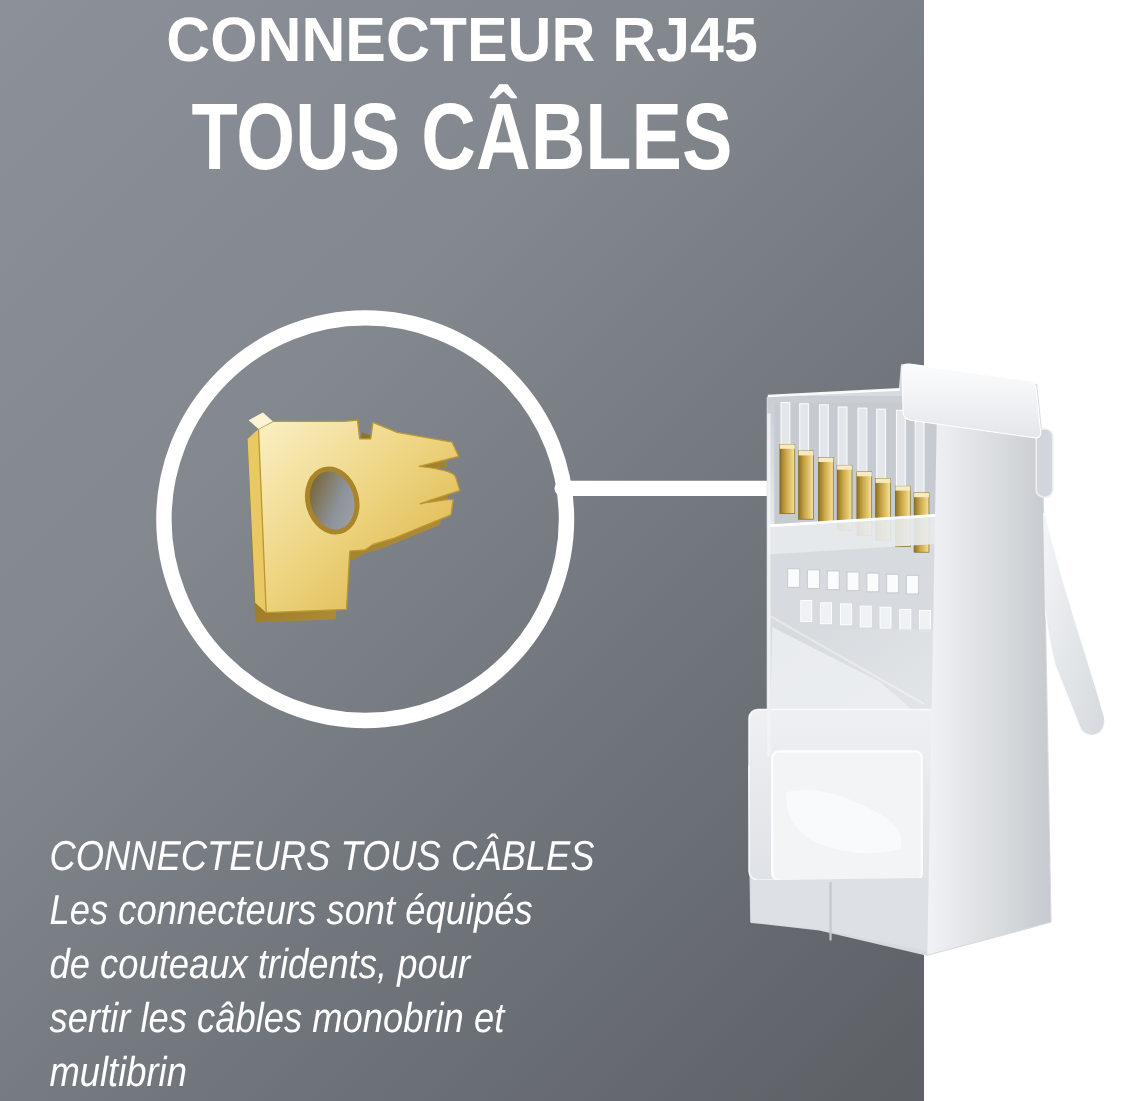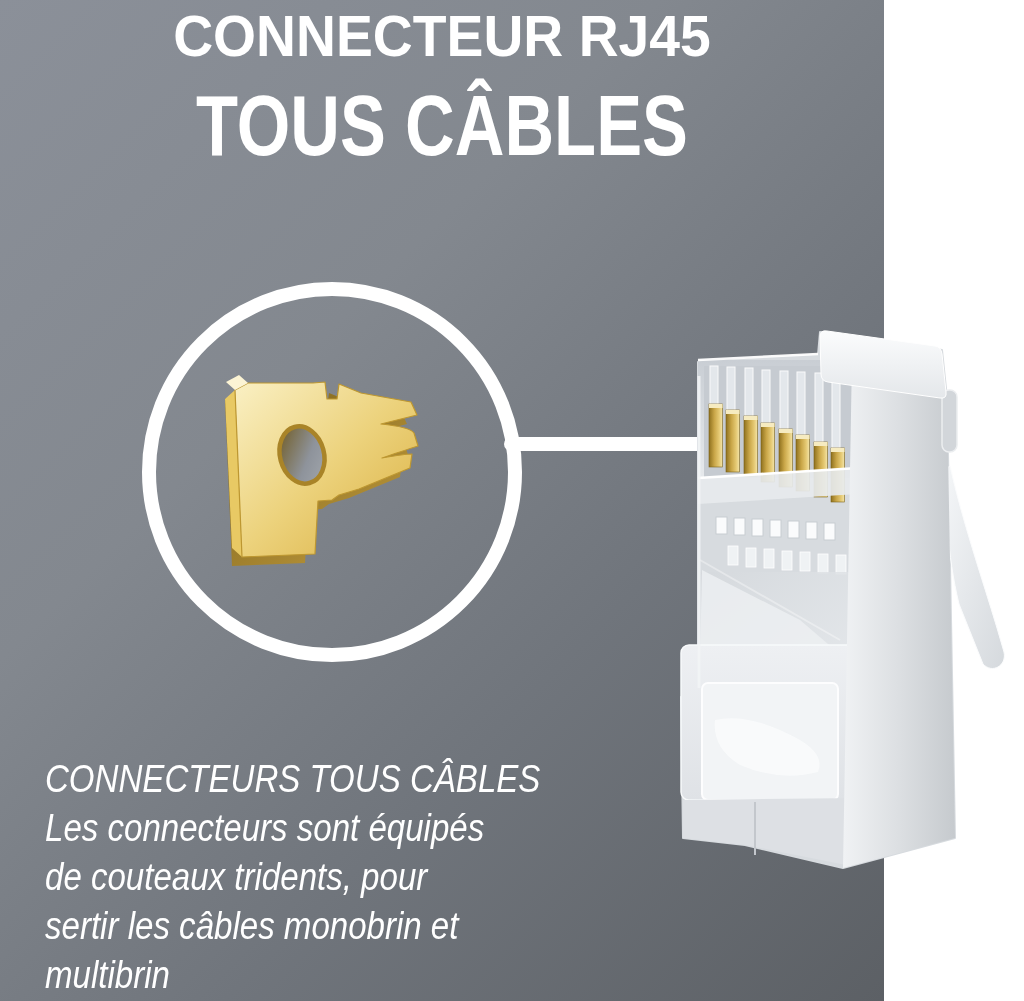--- a/index.html
+++ b/index.html
@@ -3,21 +3,20 @@
 <meta charset="utf-8">
 <style>
   html,body{margin:0;padding:0;}
   body{
     width:1024px;height:1001px;overflow:hidden;
     font-family:"Liberation Sans","DejaVu Sans",sans-serif;
   }
   .stage{
     position:relative;width:840px;height:1001px;
     background:linear-gradient(135deg,#8b9099 0%,#83888f 35%,#70757c 65%,#5c6065 100%);
-    padding-left:44px;
   }
   
   .title1{
     position:absolute;top:6px;left:0;width:100%;
     text-align:center;color:#ffffff;font-weight:bold;
     font-size:57px;line-height:60px;letter-spacing:0px;
     transform:scaleX(.97);transform-origin:50% 50%;
     white-space:nowrap;
   }
   .title2{

